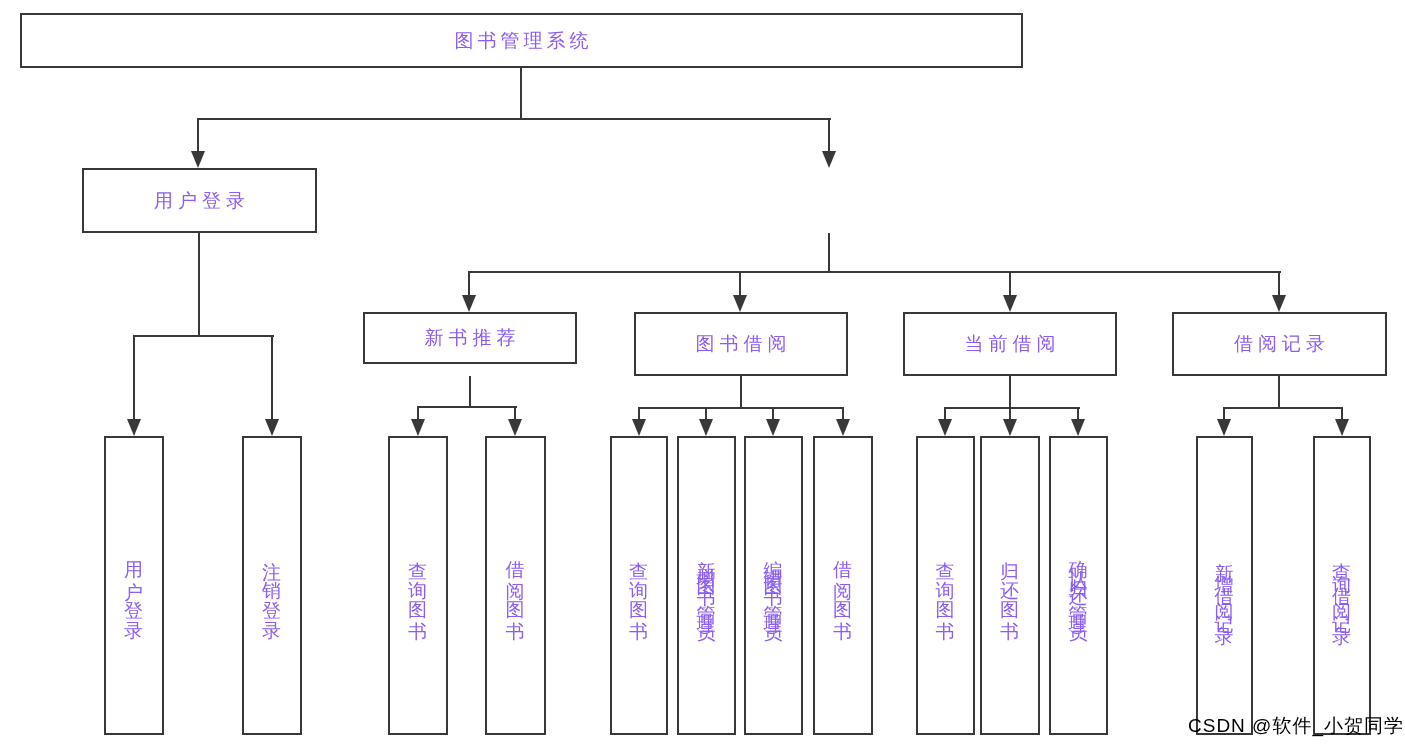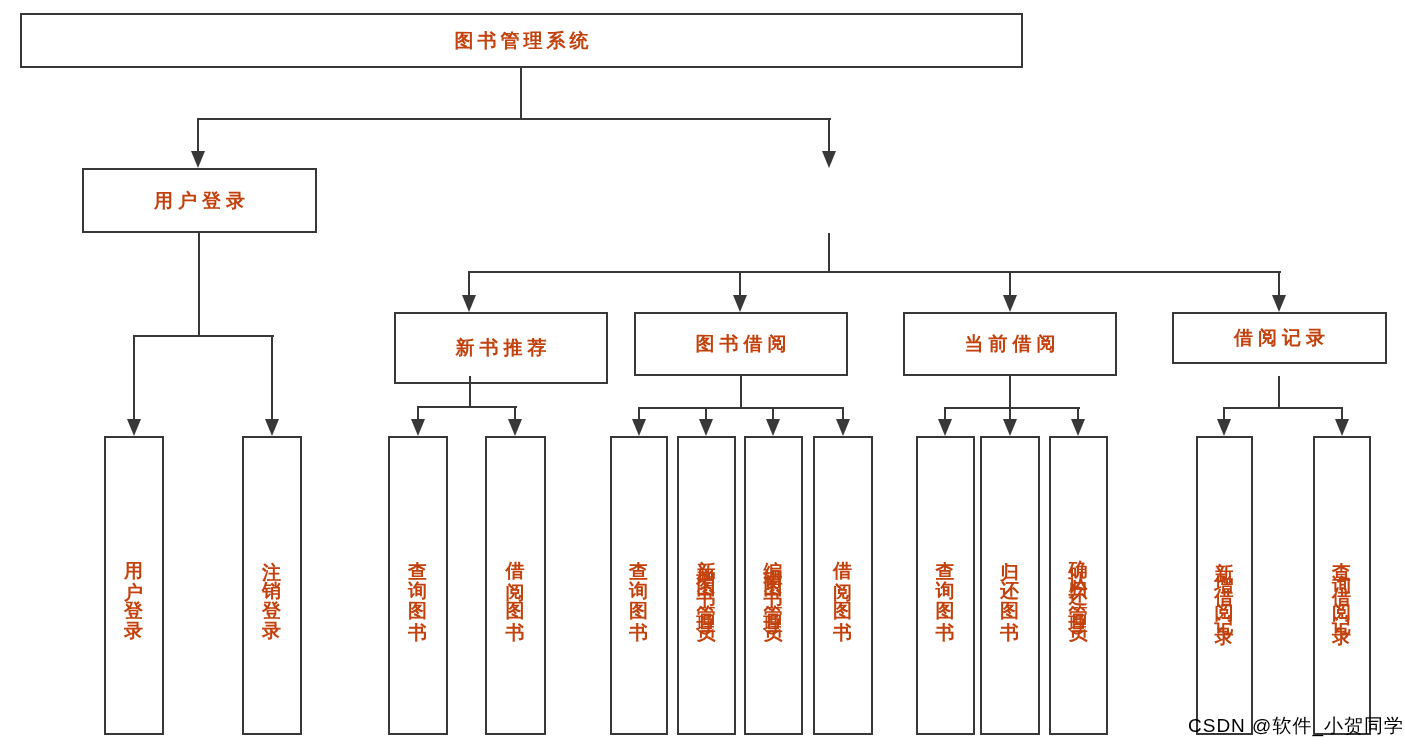--- a/index.html
+++ b/index.html
@@ -6,22 +6,22 @@
   body{
     width:1405px;height:747px;background:#ffffff;
     font-family:"Liberation Sans","DejaVu Sans",sans-serif;
     overflow:hidden;
   }
   .canvas{position:relative;width:1405px;height:747px;background:#ffffff;}
 
   
   .node{
     position:absolute;box-sizing:border-box;background:#ffffff;
-    border:2.5px solid #383838;color:#c2410c;
-    display:flex;align-items:center;justify-content:center;font-weight:bold;
+    border:2.5px solid #383838;color:#8b5cf6;
+    display:flex;align-items:center;justify-content:center;
   }
   .h-label{font-size:19px;letter-spacing:5px;padding-left:5px;white-space:nowrap;}
   .root-label{font-size:19px;letter-spacing:4px;padding-left:4px;}
 
   .leaf > span{
     writing-mode:vertical-rl;text-orientation:mixed;
     font-size:19px;line-height:1;white-space:nowrap;
   }
   .sp-l > span{letter-spacing:20px;}
   .sp-m > span{letter-spacing:13px;}
@@ -64,24 +64,24 @@
   <div class="arrow" style="left:126px;top:335px;height:101px;"></div>
   <div class="arrow" style="left:264px;top:335px;height:101px;"></div>
 
   <div class="vline" style="left:828px;top:233px;height:40px;"></div>
   <div class="hline" style="left:469px;top:271px;width:812px;"></div>
   <div class="arrow" style="left:461px;top:271px;height:41px;"></div>
   <div class="arrow" style="left:732px;top:271px;height:41px;"></div>
   <div class="arrow" style="left:1002px;top:271px;height:41px;"></div>
   <div class="arrow" style="left:1271px;top:271px;height:41px;"></div>
 
-  <div class="node h-label" style="left:363px;top:312px;width:214px;height:72px;margin-left:31px;">新书推荐</div>
+  <div class="node h-label" style="left:363px;top:312px;width:214px;height:52px;">新书推荐</div>
   <div class="node h-label" style="left:903px;top:312px;width:214px;height:64px;">当前借阅</div>
   <div class="node h-label" style="left:634px;top:312px;width:214px;height:64px;">图书借阅</div>
-  <div class="node h-label" style="left:1172px;top:312px;width:215px;height:52px;">借阅记录</div>
+  <div class="node h-label" style="left:1172px;top:312px;width:215px;height:64px;">借阅记录</div>
 
   <div class="vline" style="left:469px;top:376px;height:32px;"></div>
   <div class="hline" style="left:417px;top:406px;width:100px;"></div>
   <div class="arrow" style="left:410px;top:406px;height:30px;"></div>
   <div class="arrow" style="left:507px;top:406px;height:30px;"></div>
 
   <div class="vline" style="left:740px;top:376px;height:33px;"></div>
   <div class="hline" style="left:638px;top:407px;width:206px;"></div>
   <div class="arrow" style="left:631px;top:407px;height:29px;"></div>
   <div class="arrow" style="left:698px;top:407px;height:29px;"></div>

